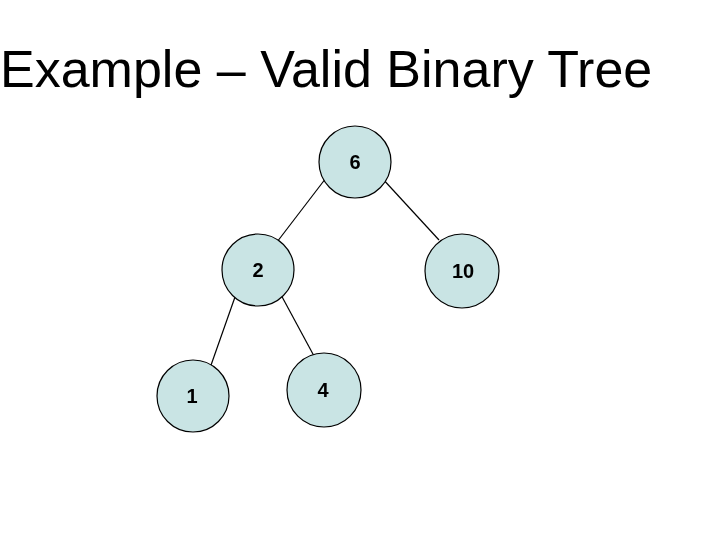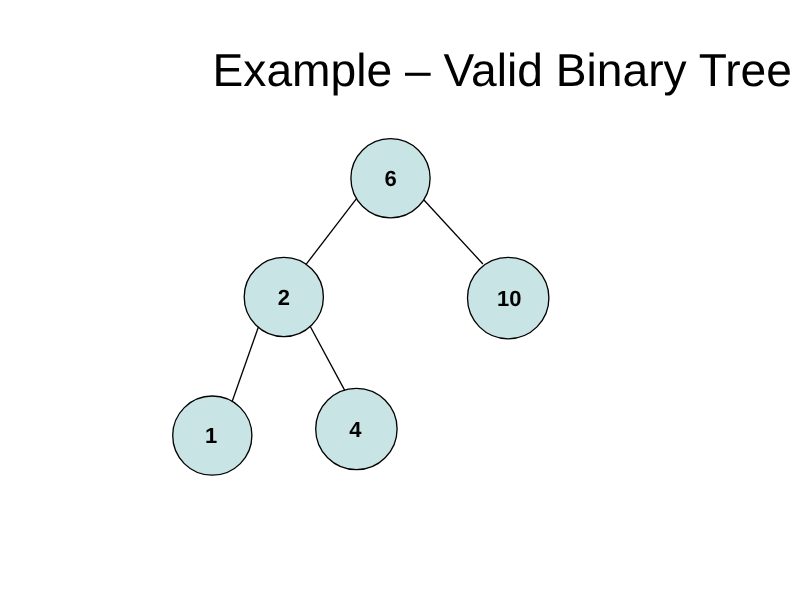--- a/index.html
+++ b/index.html
@@ -13,22 +13,22 @@
     height: 540px;
     background: #ffffff;
     overflow: hidden;
     font-family: "Liberation Sans", sans-serif;
   }
   .slide-title {
     position: absolute;
     top: 40px;
     left: 0;
     width: 720px;
-    text-align: right;
-    font-size: 42px;
+    text-align: left;
+    font-size: 52px;
     line-height: 1.15;
     font-weight: 400;
     color: #000000;
     letter-spacing: 0px;
     white-space: nowrap;
   }
   .tree-svg {
     position: absolute;
     left: 0;
     top: 0;

